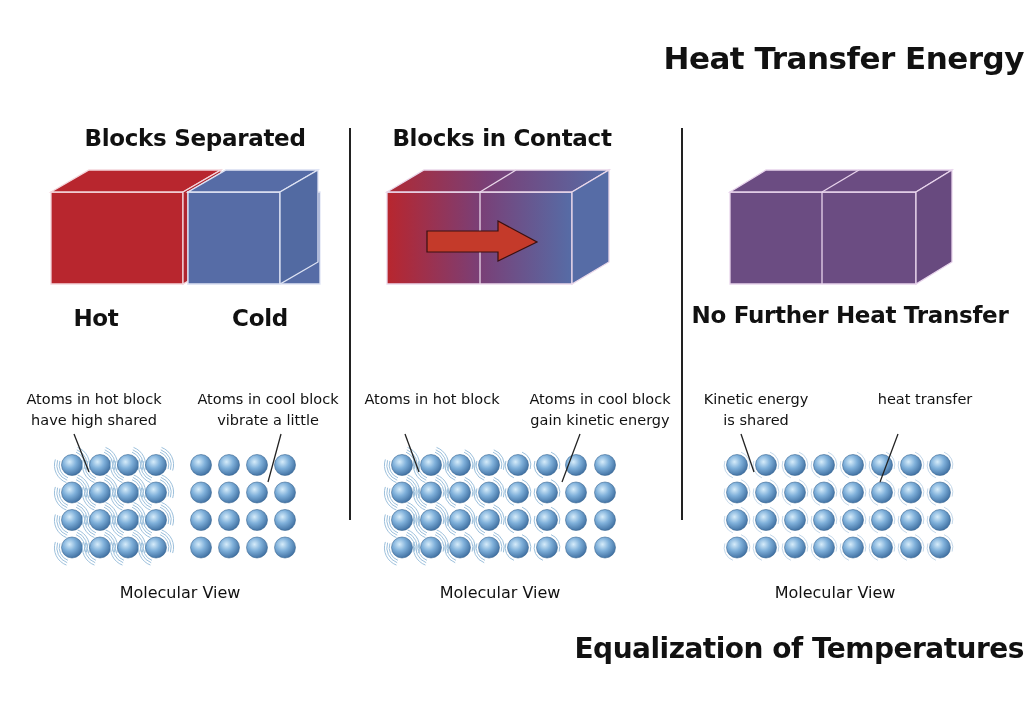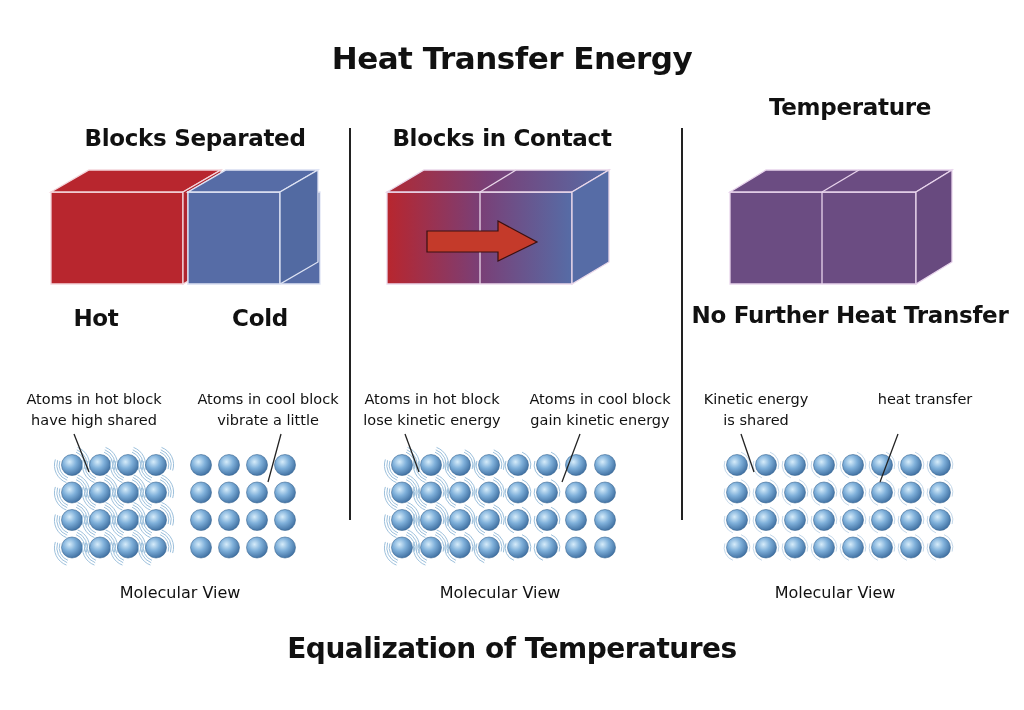--- a/index.html
+++ b/index.html
@@ -1,18 +1,18 @@
 <!DOCTYPE html>
 <html><head>
 <meta charset="utf-8">
 <style>
   html,body{margin:0;padding:0;background:#fff;}
   body{width:1024px;height:710px;position:relative;overflow:hidden;font-family:"DejaVu Sans","Liberation Sans",sans-serif;color:#111;}
   .abs{position:absolute;}
-  .title{left:0;width:1024px;text-align:center;font-weight:bold;}
+  .title{left:0;width:1024px;text-align:right;font-weight:bold;}
   .main-title{top:40px;font-size:31px;letter-spacing:-0.5px;}
   .footer-title{top:632px;font-size:28px;letter-spacing:-0.5px;}
   .divider{width:2px;background:#222;top:128px;height:392px;}
   .phead{font-weight:bold;font-size:23px;text-align:center;line-height:33px;letter-spacing:-0.3px;}
   .lbl{font-weight:bold;font-size:23px;text-align:center;line-height:33px;letter-spacing:-0.3px;}
   .cap{font-size:14.5px;text-align:center;line-height:21px;}
   .mv{font-size:16px;text-align:center;}
   svg{display:block;}
 </style>
 </head>
@@ -217,21 +217,20 @@
       <line x1="110" y1="32" x2="146" y2="10" stroke="#ead8ea" stroke-width="1.3"></line>
     </g>
     <polygon points="57,71 128,71 128,61 167,82 128,101 128,92 57,92" fill="#c43a2a" stroke="#3a1010" stroke-width="1.2"></polygon>
   </svg>
 
   <div class="abs lbl" style="left:352px;width:300px;top:296px">
   </div>
 
   <div class="abs cap" style="left:352px;width:160px;top:389px">
     <div>Atoms in hot block</div>
-    <div>lose kinetic energy</div>
   </div>
   <div class="abs cap" style="left:518px;width:164px;top:389px">
     <div>Atoms in cool block</div>
     <div>gain kinetic energy</div>
   </div>
 
   <svg class="abs atoms" style="left:380px;top:440px" width="250" height="130">
       <path d="M 9.85 20.95 A 13.5 13.5 0 0 0 17.95 37.825" fill="none" stroke="#9cc0dc" stroke-width="1"></path>
       <path d="M 34.15 29.05 A 13.5 13.5 0 0 0 26.05 12.175" fill="none" stroke="#9cc0dc" stroke-width="1"></path>
       <path d="M 7.6 20.2 A 16 16 0 0 0 17.2 40.2" fill="none" stroke="#9cc0dc" stroke-width="1"></path>
@@ -360,21 +359,20 @@
       <circle cx="167" cy="107.5" r="10.5" fill="url(#atomGrad)" stroke="#3a6894" stroke-width="0.6"></circle>
       <circle cx="196" cy="107.5" r="10.5" fill="url(#atomGrad)" stroke="#3a6894" stroke-width="0.6"></circle>
       <circle cx="225" cy="107.5" r="10.5" fill="url(#atomGrad)" stroke="#3a6894" stroke-width="0.6"></circle>
     </svg>
 
   <div class="abs mv" style="left:400px;width:200px;top:583px">Molecular View</div>
 </div>
 
 <div>
   <div class="abs phead" style="left:690px;width:320px;top:91px">
-    <div>Temperature</div>
   </div>
 
   <svg class="abs" style="left:720px;top:160px" width="250" height="130">
     <g>
       <polygon points="10,32 196,32 196,124 10,124" fill="#6b4c82" stroke="#e8d4ec" stroke-width="1.3"></polygon>
       <polygon points="10,32 46,10 232,10 196,32" fill="#6b4c82" stroke="#e8d4ec" stroke-width="1.3"></polygon>
       <polygon points="196,32 232,10 232,102 196,124" fill="#684a7f" stroke="#e8d4ec" stroke-width="1.3"></polygon>
       <line x1="102" y1="32" x2="102" y2="124" stroke="#e8d4ec" stroke-width="1.3"></line>
       <line x1="102" y1="32" x2="139" y2="10" stroke="#e8d4ec" stroke-width="1.3"></line>
     </g>

